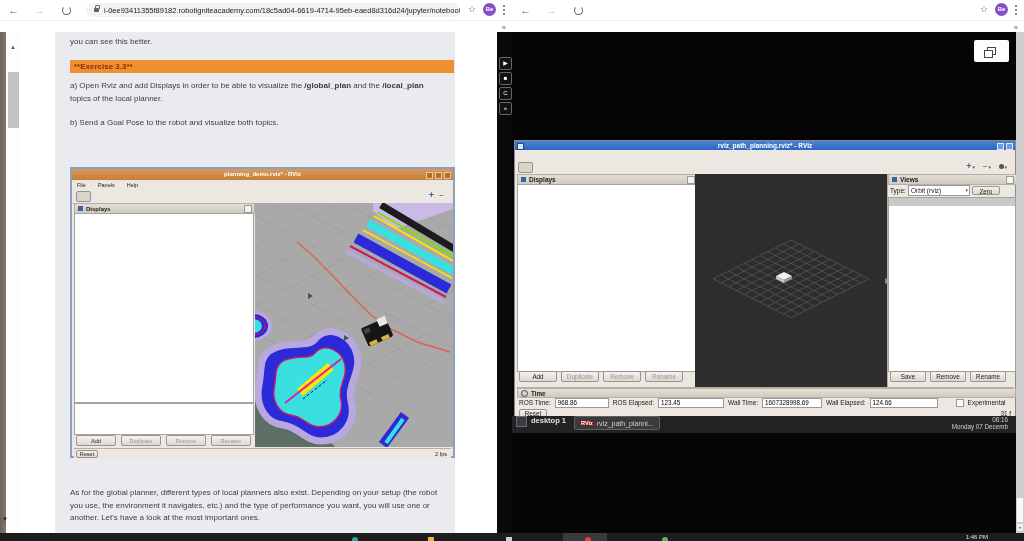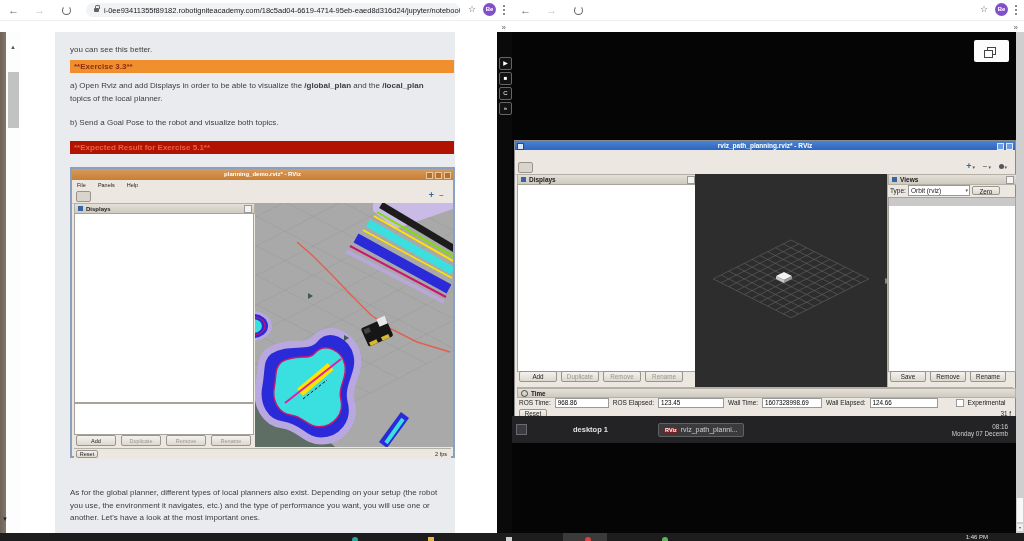--- a/index.html
+++ b/index.html
@@ -113,21 +113,21 @@
   .clockic{width:5px;height:5px;border:1px solid #444;border-radius:50%;flex:none;}
   .timerow{position:absolute;top:9px;left:2px;right:0;height:11px;display:flex;align-items:center;gap:4px;font-size:6.5px;white-space:nowrap;overflow:hidden;}
   .tin{height:8px;border:1px solid #999;background:#fff;font-size:6.3px;font-family:"Liberation Sans",sans-serif;padding:0 2px;}
   .timerow .tin:nth-of-type(1){width:48px;}
   .timerow .tin:nth-of-type(2){width:60px;}
   .timerow .tin:nth-of-type(3){width:54px;}
   .timerow .tin:nth-of-type(4){width:62px;}
   .exp-cb{width:6px;height:6px;background:#fff;border:1px solid #999;margin-left:14px;flex:none;}
   .resetrow{position:absolute;top:20px;left:2px;right:2px;height:10px;display:flex;align-items:center;font-size:6.3px;}
   
-  .ltask{position:absolute;left:0;top:384px;width:504px;height:27px;background:#232325;display:flex;align-items:center;color:#e0e0e0;font-size:7.5px;gap:42px;}
+  .ltask{position:absolute;left:0;top:384px;width:504px;height:17px;background:#232325;display:flex;color:#e0e0e0;font-size:7.5px;}
   .ltask .gridic{width:9px;height:9px;margin:0 4px;background:#3c3c40;border:1px solid #6a6a70;}
   .ltask .deskname{font-weight:bold;}
   .winbtn{margin-left:8px;height:12px;display:flex;align-items:center;gap:3px;background:#3b3b3e;border:1px solid #606065;border-radius:2px;padding:0 5px;color:#cfcfcf;font-size:7px;}
   .rvicon{font-size:5.5px;font-weight:bold;color:#fff;background:#7a2020;padding:0 1px;border-radius:1px;}
   .lclock{margin-left:auto;margin-right:8px;text-align:right;font-size:6.3px;line-height:7px;color:#cfcfcf;}
   
   .sidebtns{position:absolute;left:499px;top:57px;display:flex;flex-direction:column;gap:2px;}
   .sidebtns .sb{width:11px;height:11px;background:#121212;border:1px solid #666;border-radius:2px;color:#fff;
                 font-size:6px;line-height:11px;text-align:center;}
   
@@ -191,25 +191,24 @@
 
     <div class="pagewrap">
       <div class="lscroll-strip"></div>
       <div class="lscroll">
         <span class="sarrow" style="left:4px;top:12px;">▲</span>
         <div class="lthumb"></div>
         <span class="sarrow" style="left:-4px;top:484px;color:#222;">▼</span>
       </div>
 
       <div class="card">
-        <div class="nbtext" style="top:12px;">you can see this better.</div>
+        <div class="nbtext" style="top:4px;">you can see this better.</div>
         <div class="banner orange" style="top:28px;">**Exercise 3.3**</div>
         <div class="nbtext" style="top:85px;">b) Send a Goal Pose to the robot and visualize both topics.</div>
         <div class="nbtext" style="top:48px;"><span>a) Open Rviz and add Displays in order to be able to visualize the </span><b>/global_plan</b><span> and the </span><b>/local_plan</b><span> topics of the local planner.</span></div>
-        <div class="banner red" style="top:109px;">**Expected Result for Exercise 5.1**</div>
 
         <div class="shot">
           <div class="tbar">
             <span>planning_demo.rviz* - RViz</span>
             <span class="tbtns">
                 <i></i>
                 <i></i>
                 <i></i>
               </span>
           </div>

